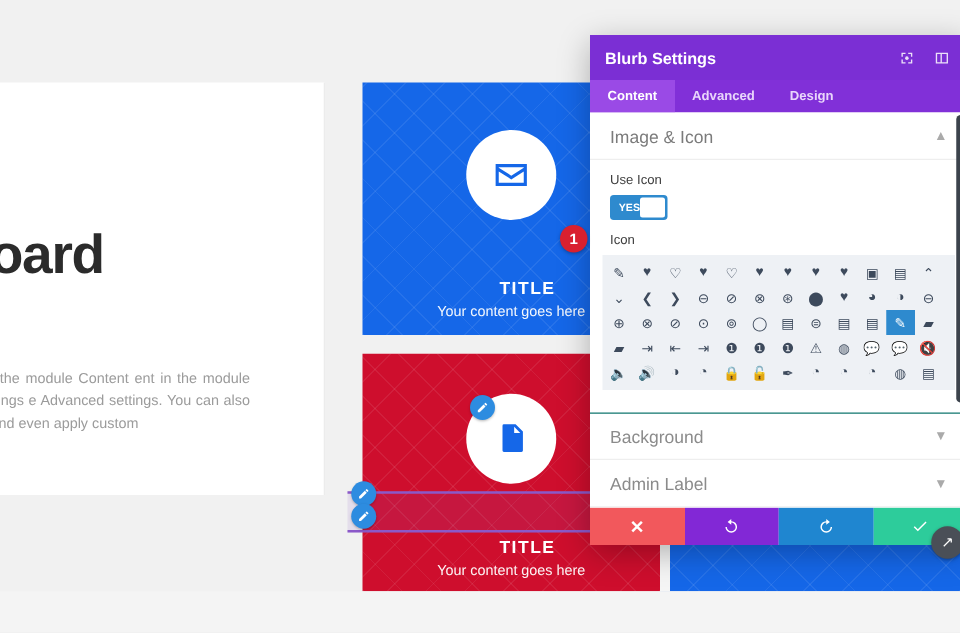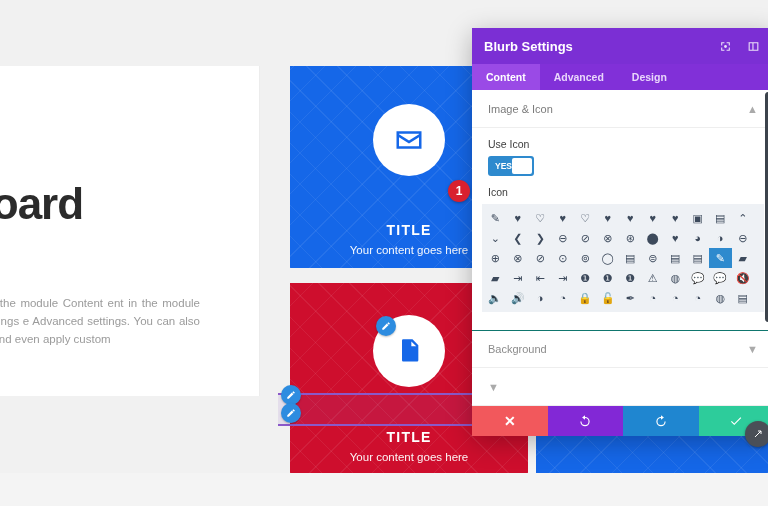--- a/index.html
+++ b/index.html
@@ -49,21 +49,21 @@
   .card-iconwrap {
     position: absolute; left: 50%; margin-left: -36px;
     width: 72px; height: 72px; border-radius: 50%;
     background: #ffffff;
     display: flex; align-items: center; justify-content: center;
   }
   .card-blue .card-iconwrap { top: 38px; }
   .card-red .card-iconwrap  { top: 32px; }
 
   .card-title {
-    position: absolute; left: 0; width: 100%;
+    position: absolute; left: 13px; width: 100%;
     text-align: center; color: #fff;
     font-size: 14px; font-weight: bold; letter-spacing: 1.2px;
   }
   .card-blue .card-title { top: 156px; }
   .card-red  .card-title { top: 146px; }
 
   .card-text {
     position: absolute; left: 0; width: 100%;
     text-align: center; color: #ffffff;
     font-size: 11.5px; opacity: .95;
@@ -138,21 +138,21 @@
     color: #e9d6fb; font-size: 10.5px; font-weight: bold;
   }
   .tab.active { background: #9a4ae6; color: #ffffff; }
 
   .modal-body { flex: 1 1 auto; position: relative; overflow: hidden; background:#fff; }
 
   .section-row {
     height: 38px; display: flex; align-items: center;
     padding: 0 16px; border-bottom: 1px solid #eeeeee;
   }
-  .section-row .sec-title { flex: 1; font-size: 11px; color: #8b8b8b; }
+  .section-row .sec-title { flex: 1; font-size: 14px; color: #8b8b8b; }
   .section-row.open .sec-title { color: #7b7b7b; }
   .chev { font-size: 11px; color: #aaaaaa; }
 
   .field { padding: 10px 16px 0 16px; }
   .field-label { font-size: 10.5px; color: #3d3d3d; margin-bottom: 6px; }
 
   .toggle {
     width: 46px; height: 20px; border-radius: 3px;
     background: #2e8ace; display: flex; align-items: center;
     padding: 2px; cursor: pointer;
@@ -375,20 +375,21 @@
           <div class="icon-cell">▤</div>
           <div class="icon-cell">◠</div>
         </div>
 
       <div class="section-row" style="margin-top:18px;border-top:1px solid #0f766e;">
         <div class="sec-title">Background</div>
         <div class="chev">▼</div>
       </div>
 
       <div class="section-row">
+        <div class="sec-title">Admin Label</div>
         <div class="chev">▼</div>
       </div>
 
       <div class="modal-scrollbar">
         <div class="thumb"></div>
       </div>
     </div>
 
     <div class="modal-footer">
       <div class="fbtn f-cancel">

